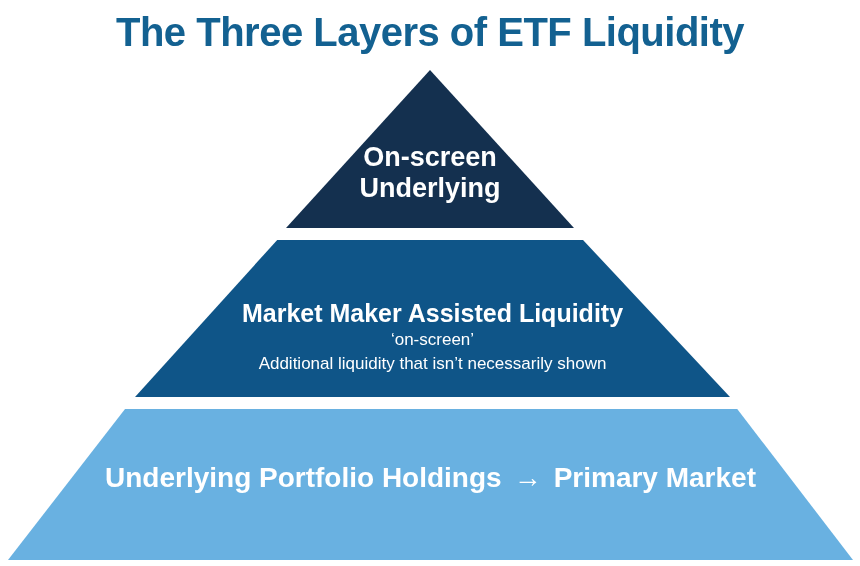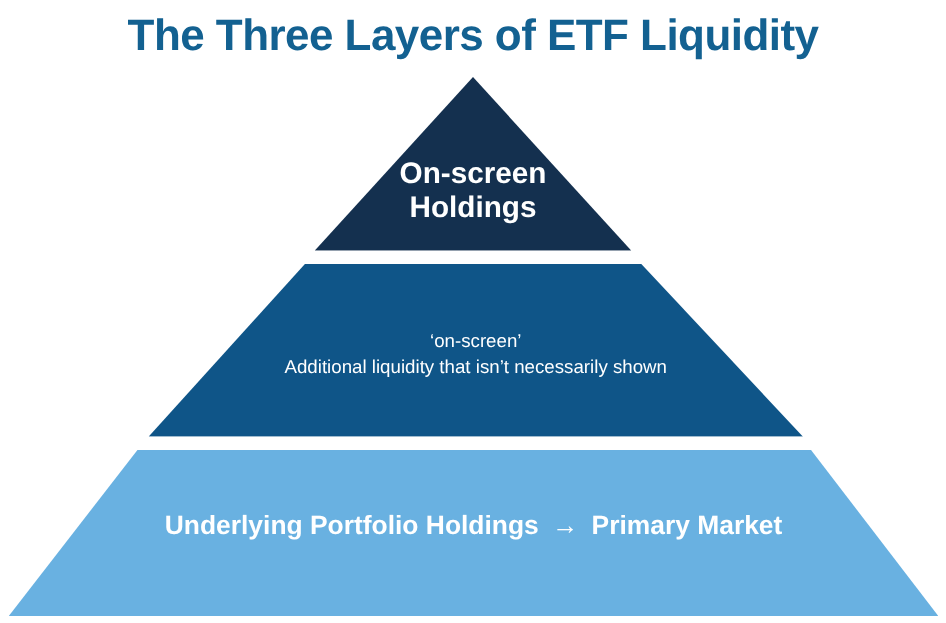--- a/index.html
+++ b/index.html
@@ -69,21 +69,21 @@
   .layer-bottom {
     left: 8px;
     top: 409px;
     width: 845px;
     height: 151px;
     background: #69B1E1;
     clip-path: polygon(13.85% 0, 86.3% 0, 100% 100%, 0 100%);
   }
   .layer-bottom .text-stack { padding-top: 52px; }
   .layer-bottom .heading {
-    font-size: 24px;
+    font-size: 28px;
     line-height: 34px;
     font-weight: bold;
   }
   .layer-bottom .heading .arrow {
     font-weight: normal;
     margin: 0 12px;
   }
   .layer-bottom .subtitle {
     font-size: 19px;
     line-height: 28px;
@@ -93,26 +93,27 @@
 </head>
 <body>
 
 <div class="canvas">
 
   <div class="title">The Three Layers of ETF Liquidity</div>
 
   <div class="layer layer-top">
     <div class="text-stack">
       <div>On-screen</div>
-      <div>Holdings</div>
+      <div>Underlying</div>
     </div>
   </div>
 
   <div class="layer layer-middle">
     <div class="text-stack">
+      <div class="heading">Market Maker Assisted Liquidity</div>
       <div class="subtitle">‘on-screen’</div>
       <div class="subtitle">Additional liquidity that isn’t necessarily shown</div>
     </div>
   </div>
 
   <div class="layer layer-bottom">
     <div class="text-stack">
       <div class="heading">
         <span>Underlying Portfolio Holdings</span><span class="arrow">→</span><span>Primary Market</span>
       </div>

